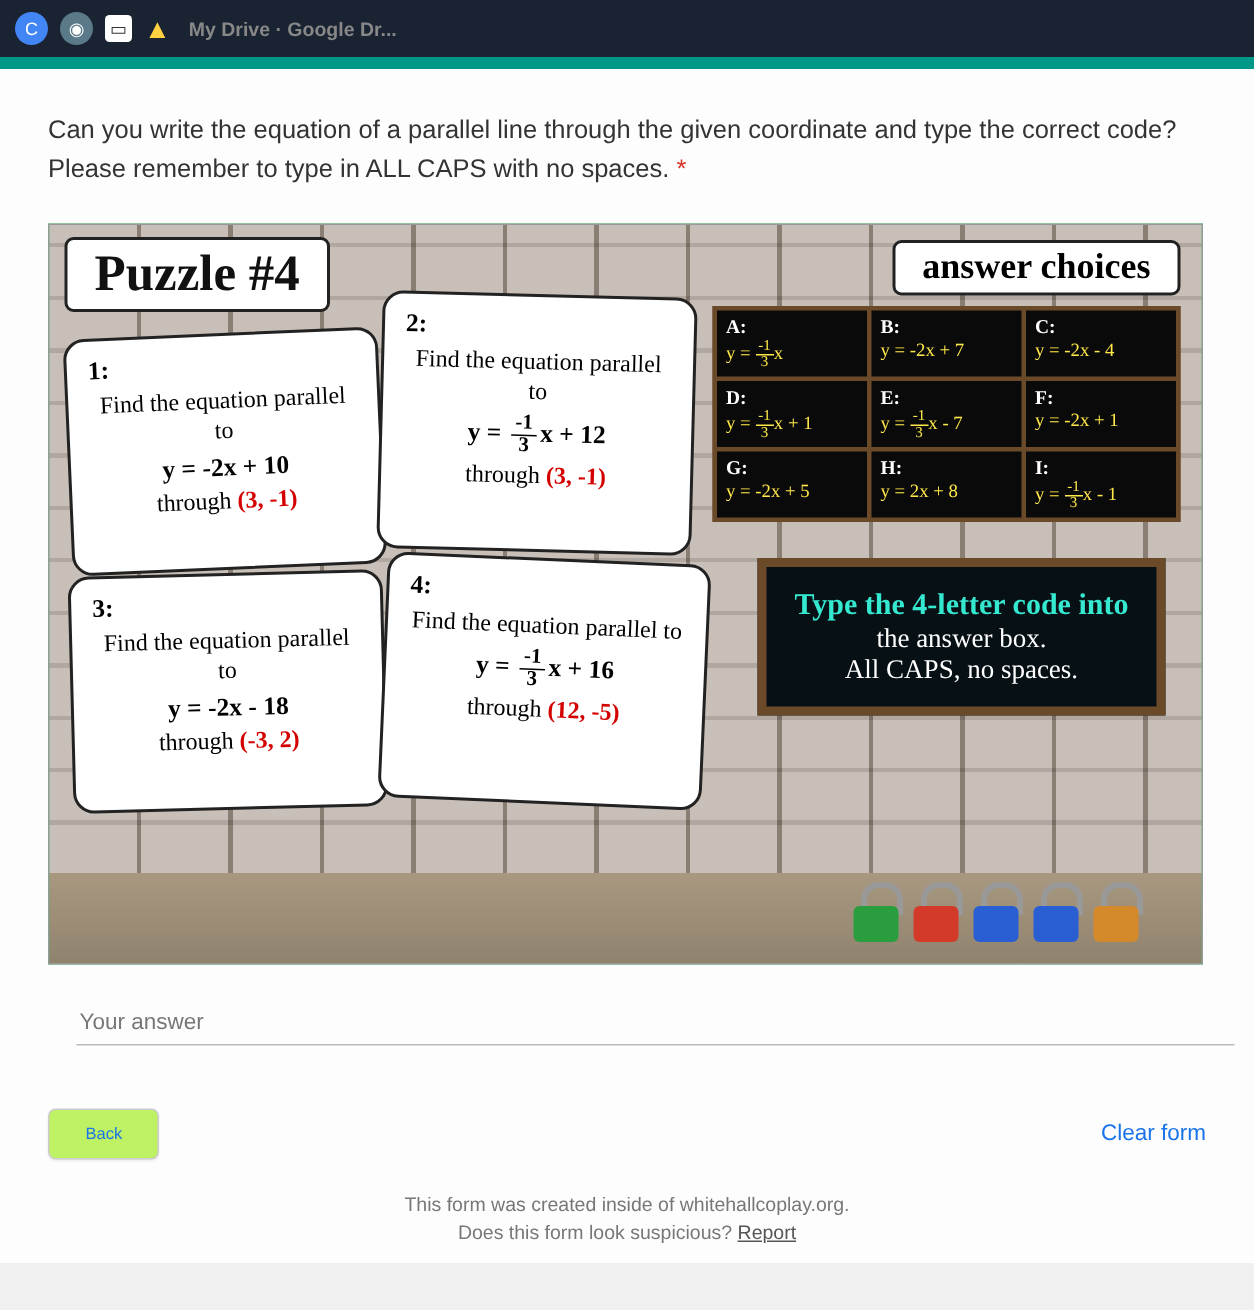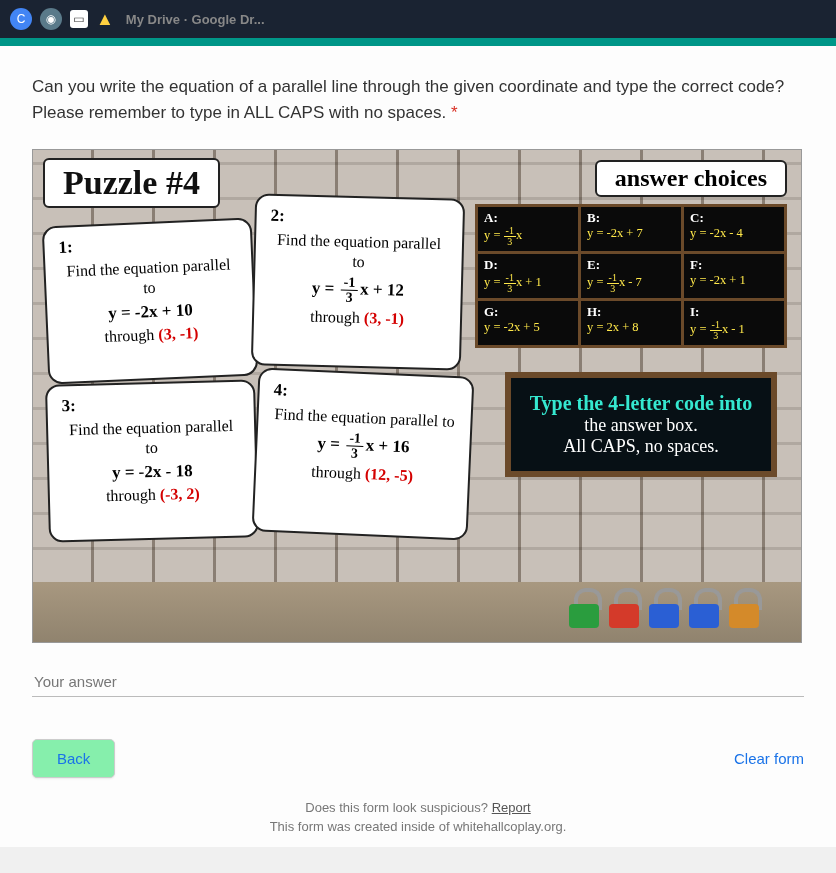--- a/index.html
+++ b/index.html
@@ -149,32 +149,32 @@
   .lock.green::after{ background:#2a9d3e; }
   .lock.red::after{ background:#d43a2a; }
   .lock.blue::after{ background:#2a5fd4; }
   .lock.orange::after{ background:#d48a2a; }
 
   .answer-input {
     margin-top: 24px;
     width: 100%;
     border: none; border-bottom: 1px solid #bbb;
     font-size: 15px; color: #666; padding: 6px 2px;
-    background: transparent; outline: none;
+    background: transparent; outline: none; margin-left: 19px;
   }
   .answer-input::placeholder { color: #777; }
 
   .form-row {
     display: flex; align-items: center; justify-content: space-between;
     margin-top: 42px;
   }
   .btn-group { display: flex; gap: 14px; }
   .nav-btn {
-    background: #86efac; border: 1px solid #ccc; border-radius: 5px;
-    padding: 10px 24px; font-size: 15px; color: #1a73e8;
+    background: #bef264; border: 1px solid #ccc; border-radius: 5px;
+    padding: 10px 24px; font-size: 11px; color: #1a73e8;
     cursor: pointer;
     box-shadow: 0 1px 2px rgba(0,0,0,.08);
   }
   .clear { color: #1a73e8; font-size: 15px; cursor: pointer; }
 
   .footer-text {
     margin-top: 20px; color: #777; font-size: 13px;
   }
   .bottom-center {
     text-align: center; color: #777; font-size: 13px;
@@ -301,20 +301,20 @@
 
   <div class="form-row">
     <div class="btn-group">
       <button class="nav-btn">Back</button>
     </div>
     <span class="clear">Clear form</span>
   </div>
 
 
   <div class="bottom-center">
+    <div>This form was created inside of whitehallcoplay.org.</div>
     <div>
       <span>Does this form look suspicious?</span>
       <a>Report</a>
     </div>
-    <div>This form was created inside of whitehallcoplay.org.</div>
   </div>
 
 </div>
 
 </body></html>

